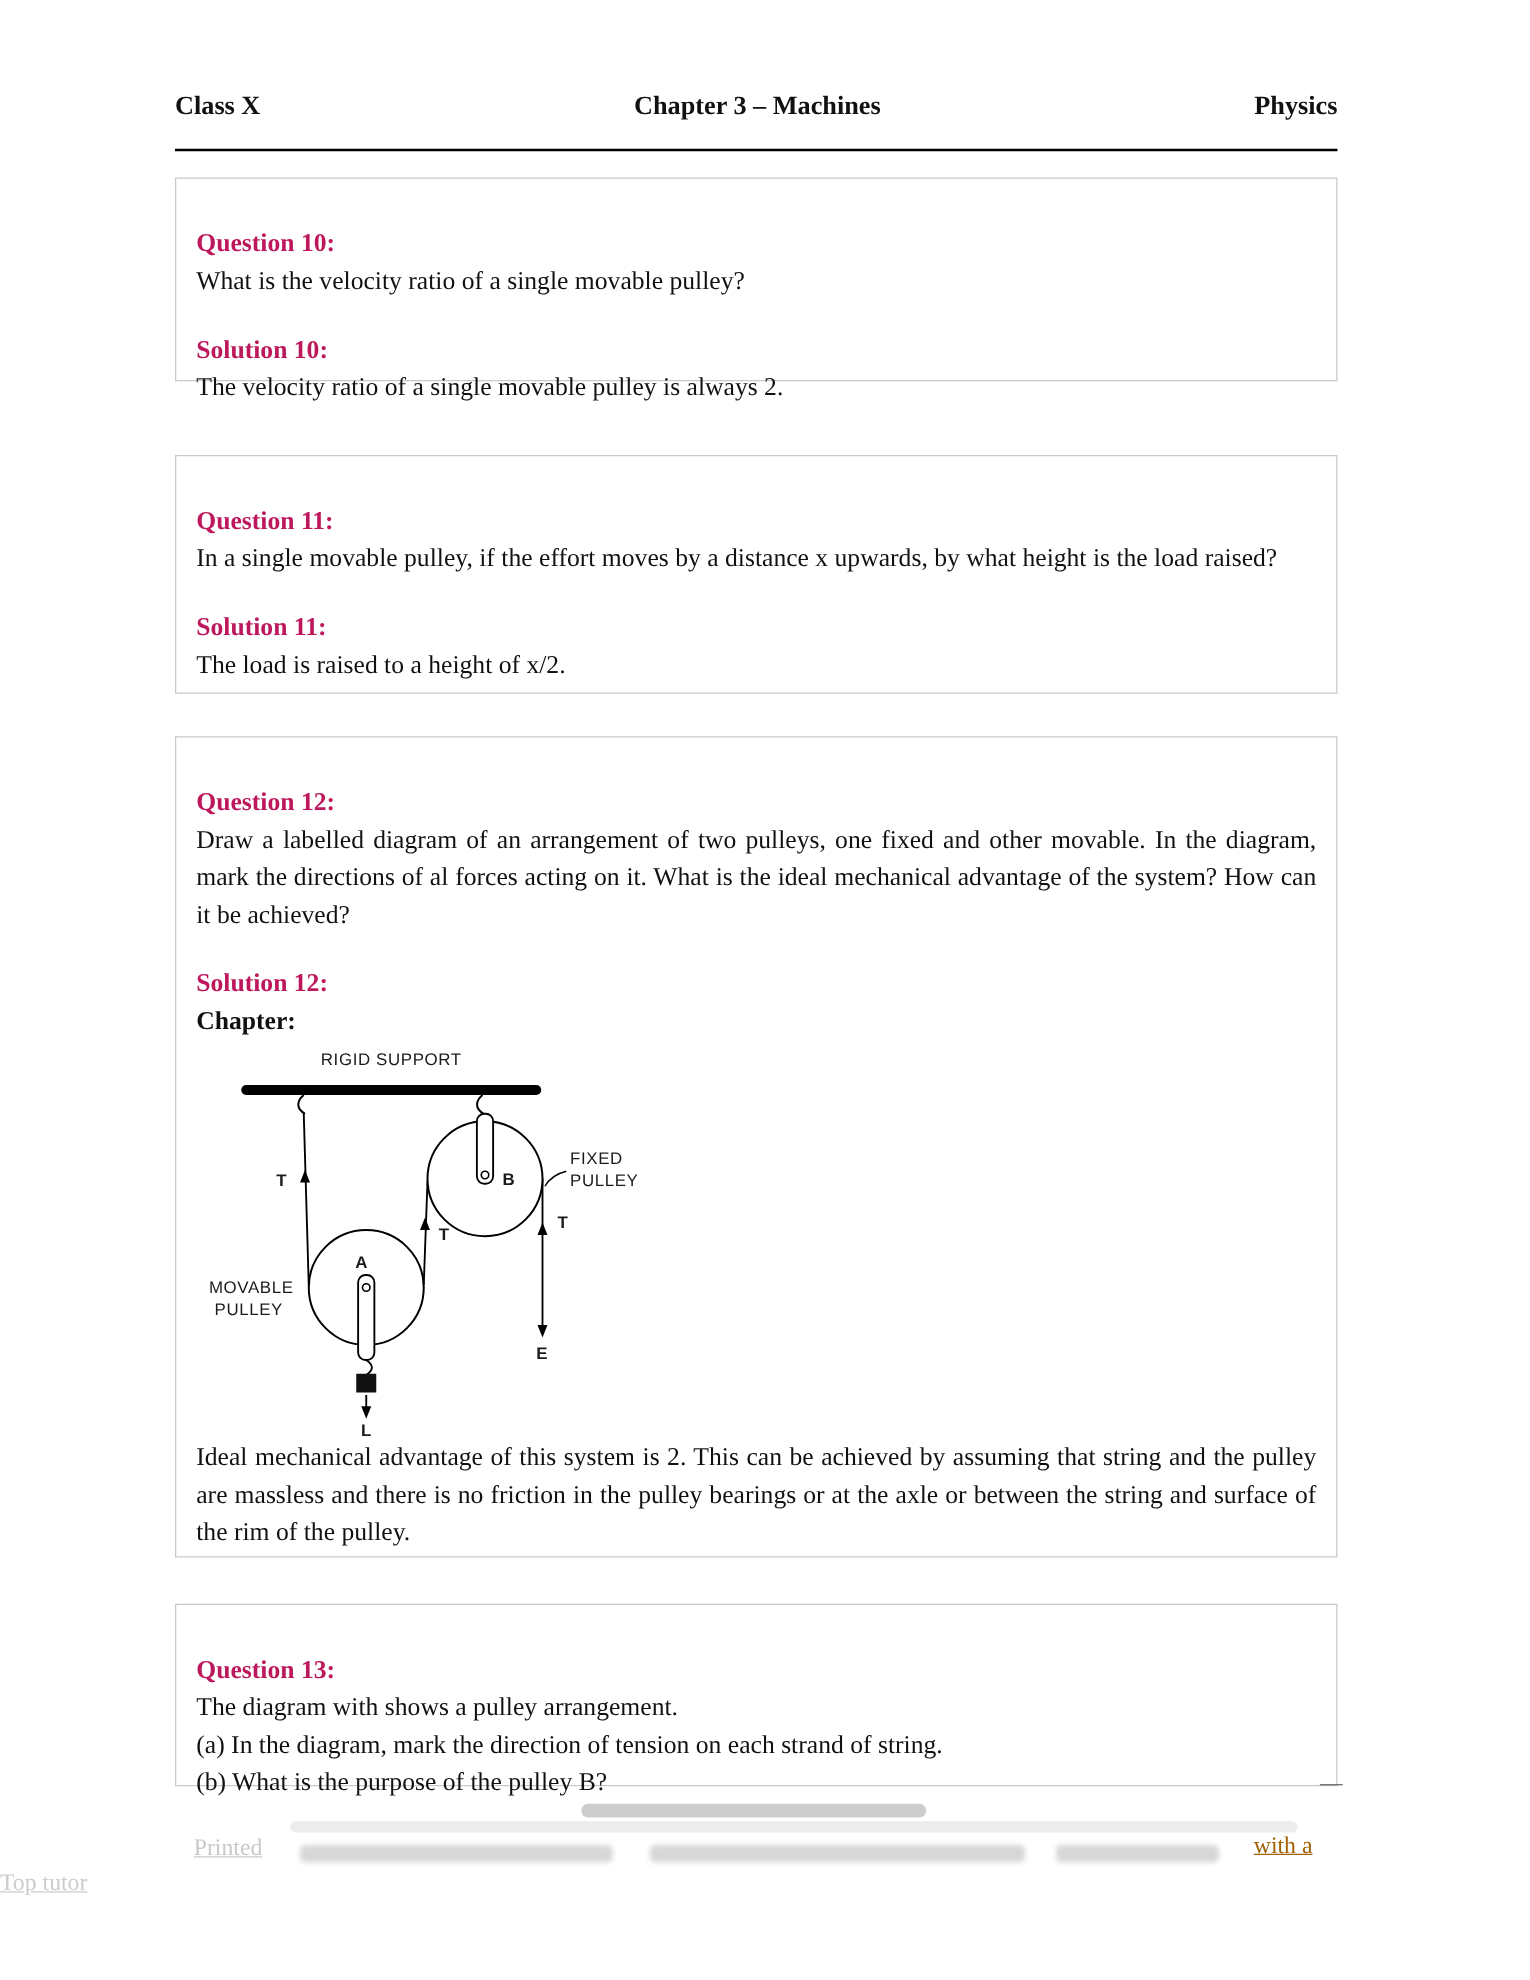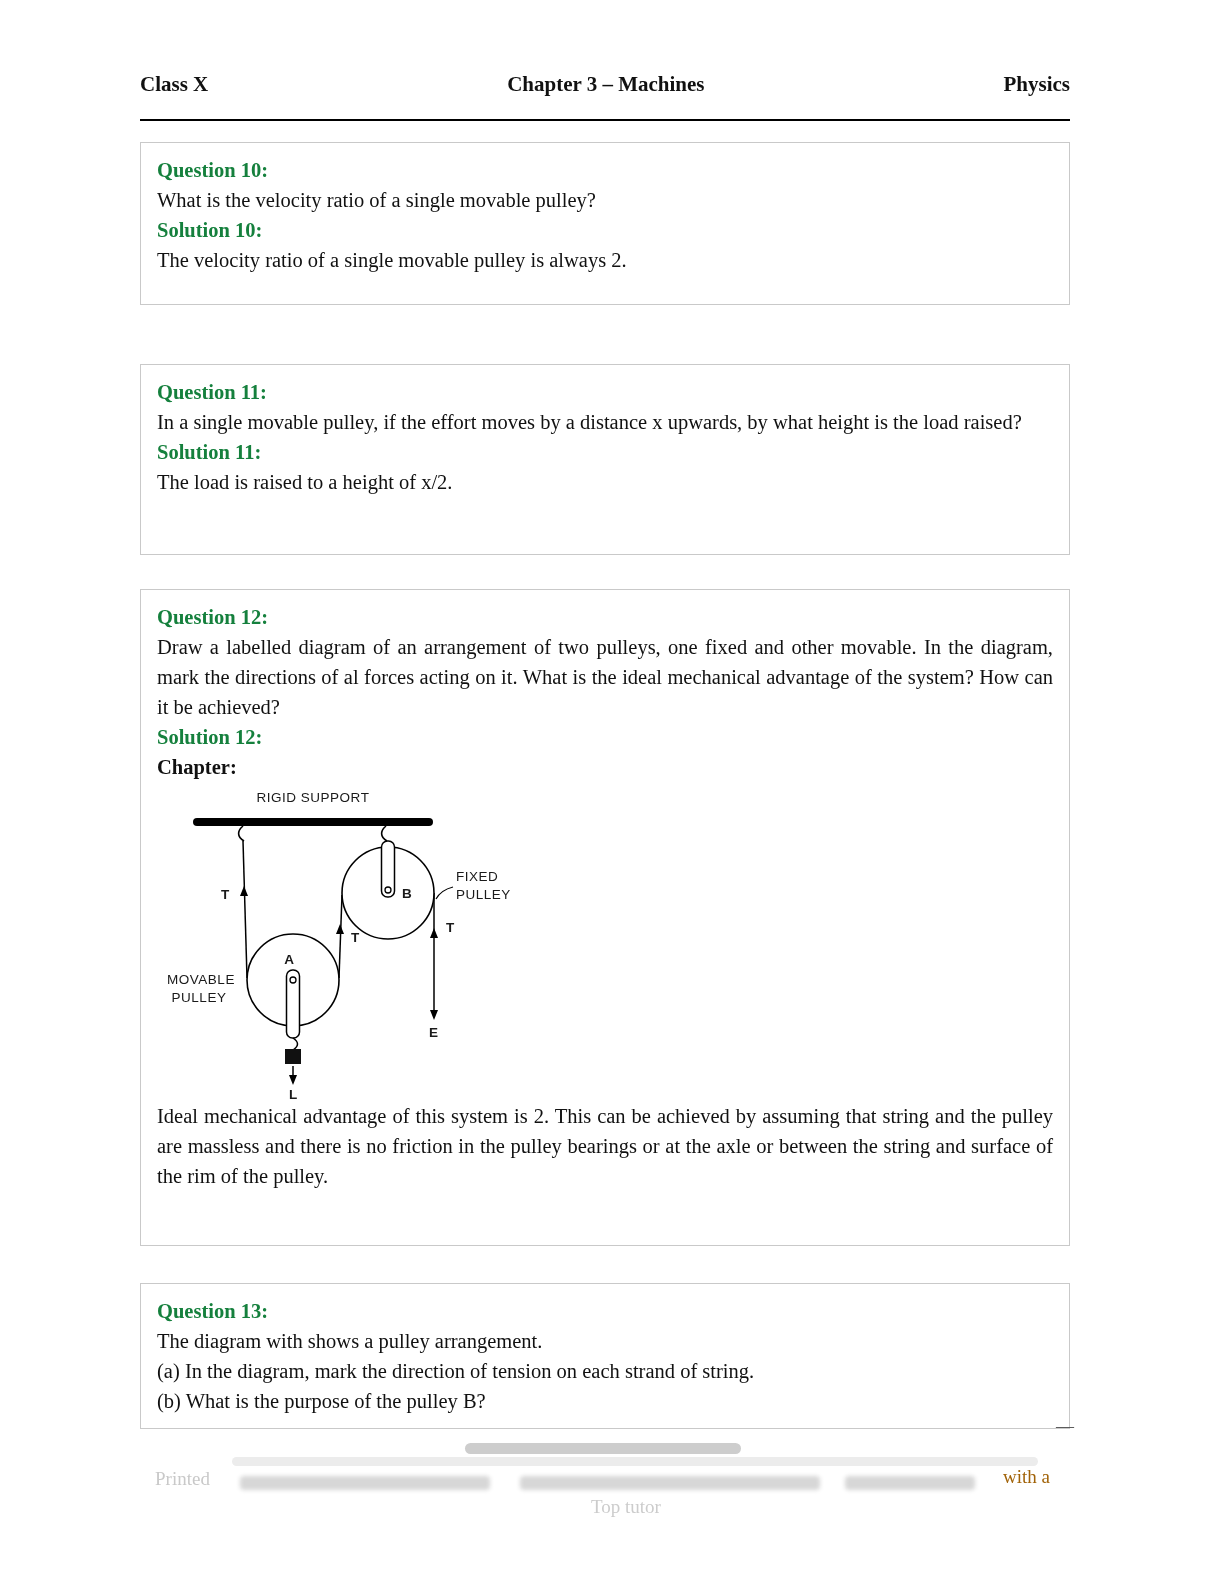--- a/index.html
+++ b/index.html
@@ -21,45 +21,45 @@
   .qbox {
     position: absolute; left: 140px; width: 930px;
     border: 1px solid #c9c9c9; background: #ffffff;
     padding: 12px 16px; font-size: 20.5px; line-height: 30px;
   }
   .b1 { top: 142px; height: 163px; }
   .b2 { top: 364px; height: 191px; }
   .b3 { top: 589px; height: 657px; }
   .b4 { top: 1283px; height: 146px; }
 
-  .qlabel { color: #15803d; font-weight: bold; }
+  .qlabel { color: #be185d; font-weight: bold; margin-top: 25px; }
   .bold { font-weight: bold; }
   .justify { text-align: justify; }
 
   .diagram-wrap { margin: 4px 0 0 6px; }
   svg { display: block; }
   svg text { font-family: "Liberation Sans", sans-serif; fill: #1a1a1a; }
   .dlabel { font-size: 13.5px; letter-spacing: 0.5px; }
   .dletter { font-size: 13.5px; font-weight: bold; }
 
   .solution-para { }
 
   .page-dash { position: absolute; top: 1416px; left: 1056px; font-size: 18px; color: #555; }
 
   .footer-bar { position: absolute; background: #cdcdcd; border-radius: 6px; }
   .fb1 { top: 1443px; left: 465px; width: 276px; height: 11px; }
   .fb2 { top: 1457px; left: 232px; width: 806px; height: 9px; background: #ececec; }
   .blur-frag { position: absolute; background: #d7d7d7; border-radius: 4px; filter: blur(2px); }
   .bf1 { top: 1476px; left: 240px; width: 250px; height: 14px; }
   .bf2 { top: 1476px; left: 520px; width: 300px; height: 14px; }
   .bf3 { top: 1476px; left: 845px; width: 130px; height: 14px; }
-  .footer-text { position: absolute; font-size: 19px; }
+  .footer-text { position: absolute; font-size: 19px; text-decoration: underline; }
   .ft-left   { top: 1468px; left: 155px; color: #c9c9c9; }
   .ft-right  { top: 1466px; left: 1003px; color: #a16207; }
-  .ft-center { top: 1496px; left: 0; width: 1224px; text-align: center; color: #cccccc; padding-left: 28px; }
+  .ft-center { top: 1496px; left: 0; width: 1224px; text-align: left; color: #cccccc; }
 </style>
 </head>
 <body>
 
 <div class="page">
 
   <div class="header">
     <span>Class X</span>
     <span>Chapter 3 – Machines</span>
     <span>Physics</span>

